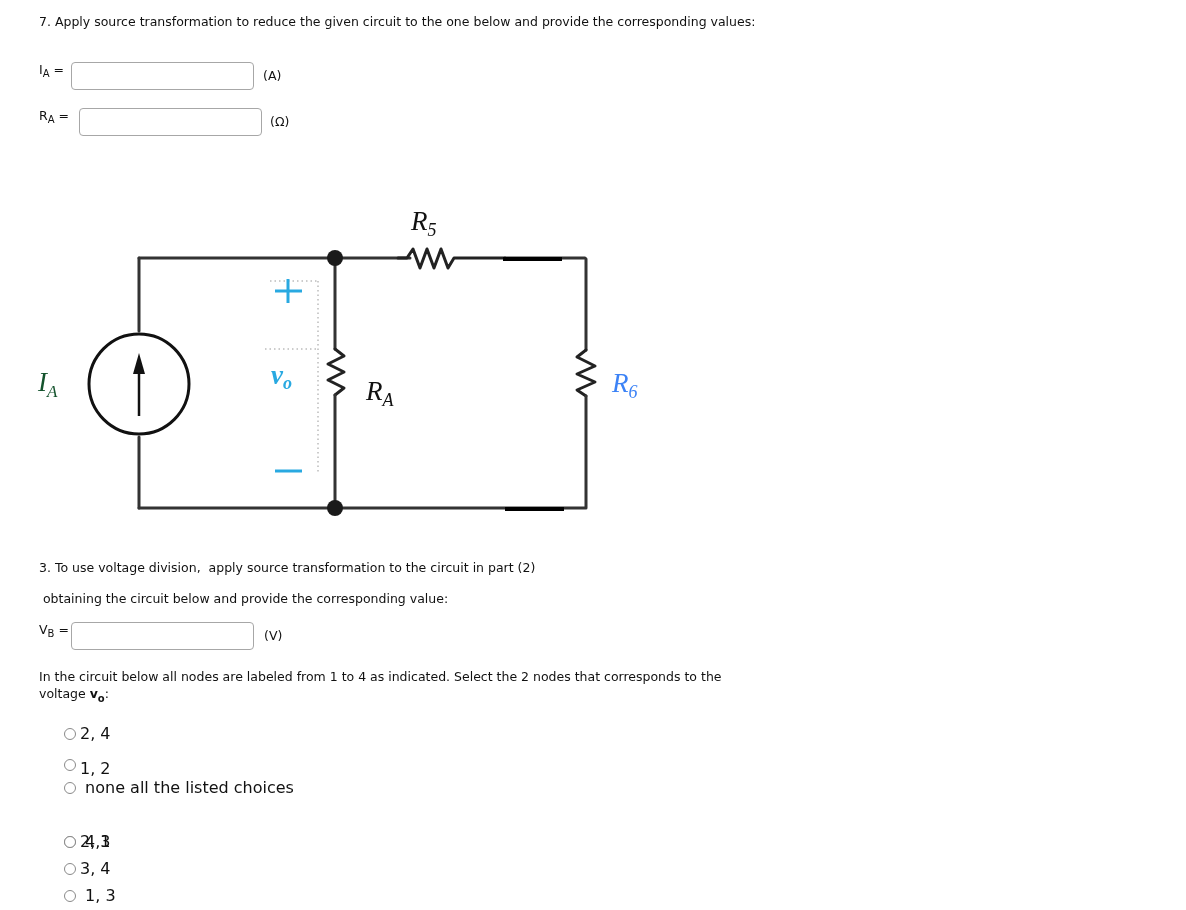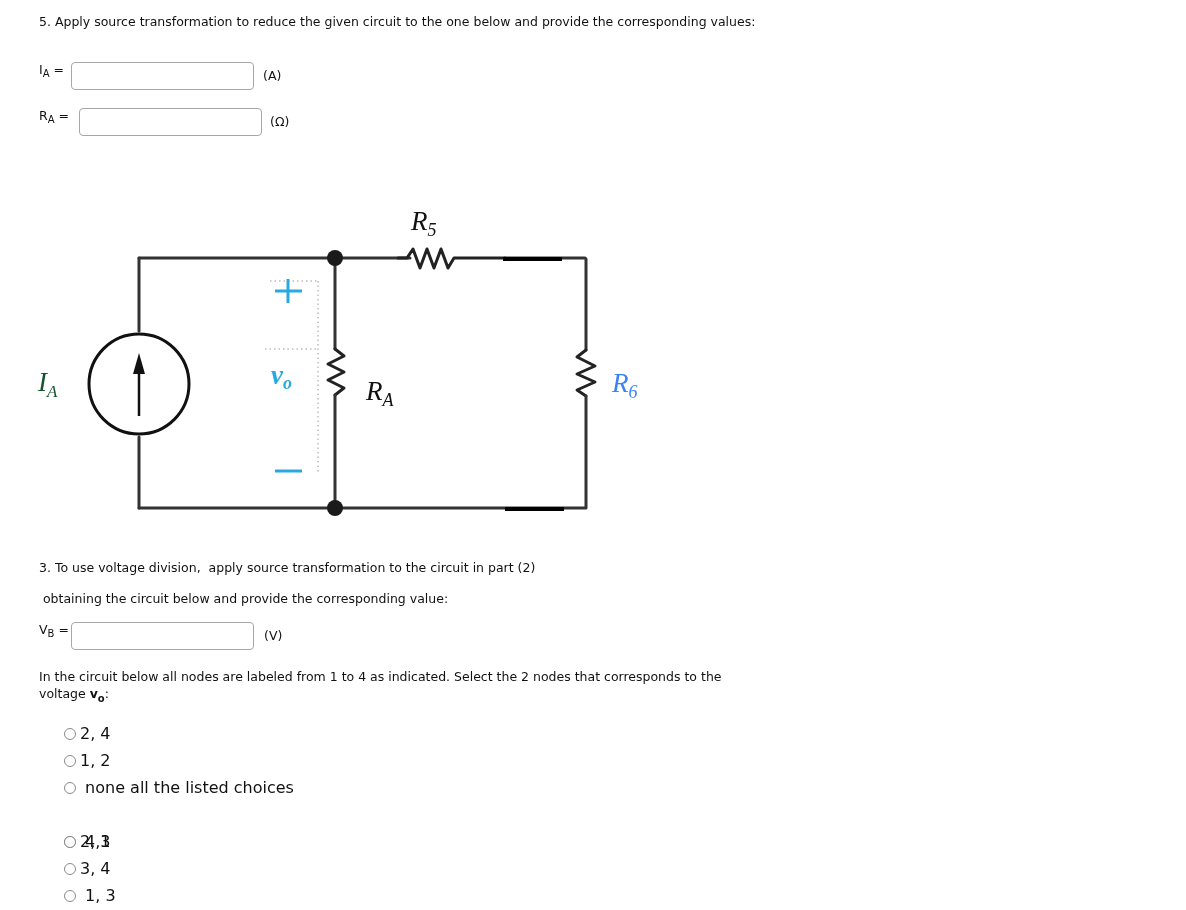--- a/index.html
+++ b/index.html
@@ -21,21 +21,21 @@
     .radio-item { position: absolute; display: flex; align-items: center; font-size: 16px; }
     .radio-circle {
       width: 12px; height: 12px; border: 1px solid #8a8a8a; border-radius: 50%;
       box-sizing: border-box; background: #fff; margin-right: 4px; display: inline-block;
     }
     .circuit { position: absolute; left: 0; top: 0; }
   </style>
 </head>
 <body>
 
-<div class="abs q-text" style="left:39px; top:13px;">5. Apply source transformation to reduce the given circuit to the one  below and provide the corresponding values:</div>
+<div class="abs q-text" style="left:39px; top:13px;">7. Apply source transformation to reduce the given circuit to the one  below and provide the corresponding values:</div>
 
 <div class="field-row" style="left:39px; top:62px;">
   <span class="field-label"><span>I</span><sub>A</sub><span> =</span></span>
   <input class="text-input" style="position: absolute; left: 32px; top: 0px; width: 183px;" value="">
   <span class="unit" style="position:absolute; left:224px; top:6px; margin:0;">(A)</span>
 </div>
 
 <div class="field-row" style="left:39px; top:108px;">
   <span class="field-label"><span>R</span><sub>A</sub><span> =</span></span>
   <input class="text-input" style="position: absolute; left: 40px; top: 0px; width: 183px;" value="">
@@ -105,21 +105,21 @@
 </div>
 
 <div class="abs q-text" style="left:39px; top:668px;"><span>In the circuit below all nodes are labeled from 1 to 4 as indicated.  Select the 2 nodes that corresponds to the voltage </span><span style="font-weight:bold;">v</span><sub style="font-weight:bold; font-size:10px;">o</sub><span>:</span></div>
 
 <div class="radio-item" style="left:64px; top:724px;">
     <span class="radio-circle"></span>
     <span style="white-space:pre;">2, 4</span>
   </div>
 <div class="radio-item" style="left:64px; top:751px;">
     <span class="radio-circle"></span>
-    <span style="white-space:pre;">1, 2</span>
+    <span style="white-space:pre;margin-top:8px;">1, 2</span>
   </div>
 <div class="radio-item" style="left:64px; top:778px;">
     <span class="radio-circle"></span>
     <span style="white-space:pre;"> none all the listed choices</span>
   </div>
 <div class="radio-item" style="left:64px; top:832px;">
     <span class="radio-circle"></span>
     <span style="white-space:pre;">2, 3</span>
   </div>
 <div class="radio-item" style="left:64px; top:832px;">

